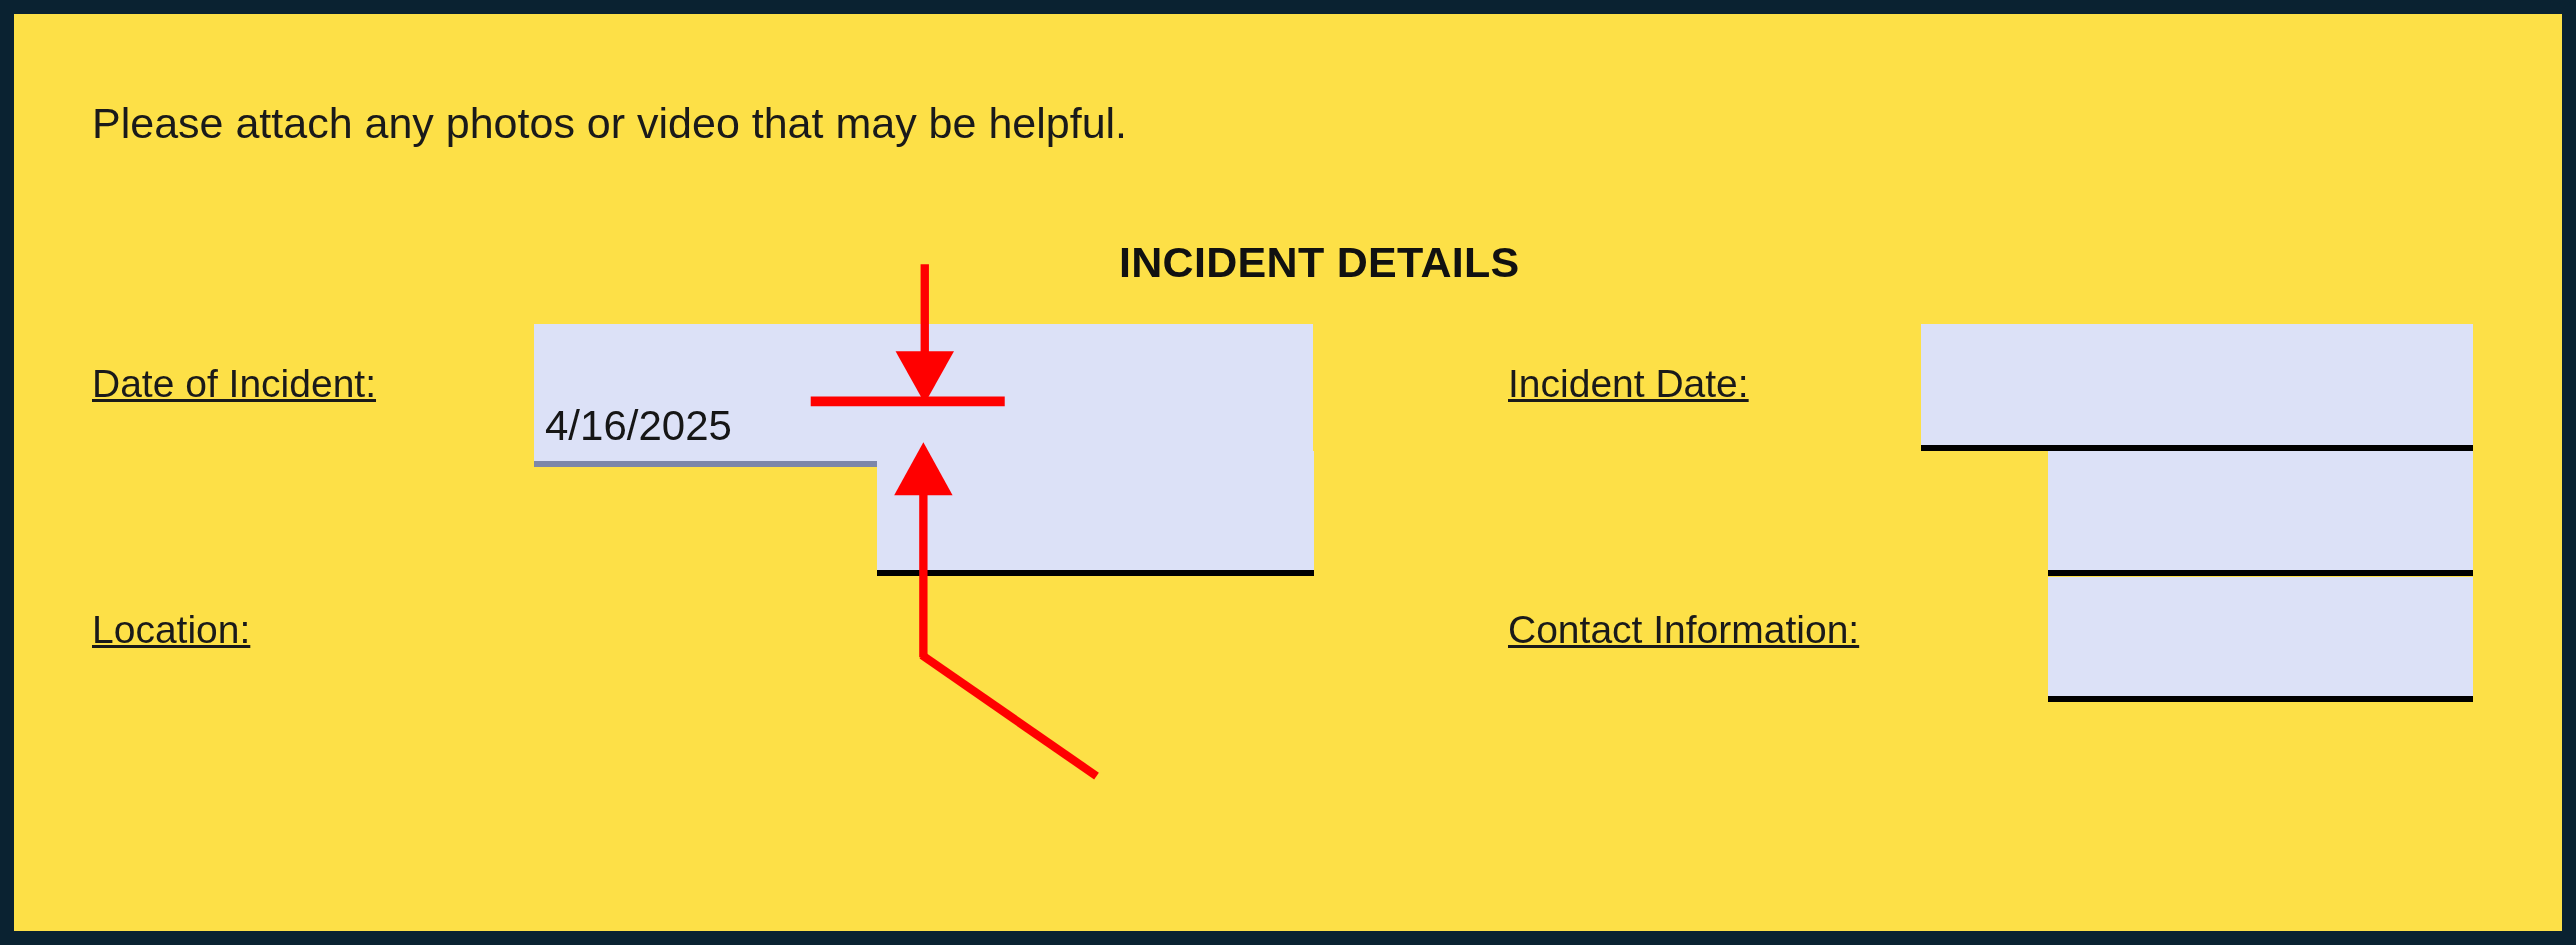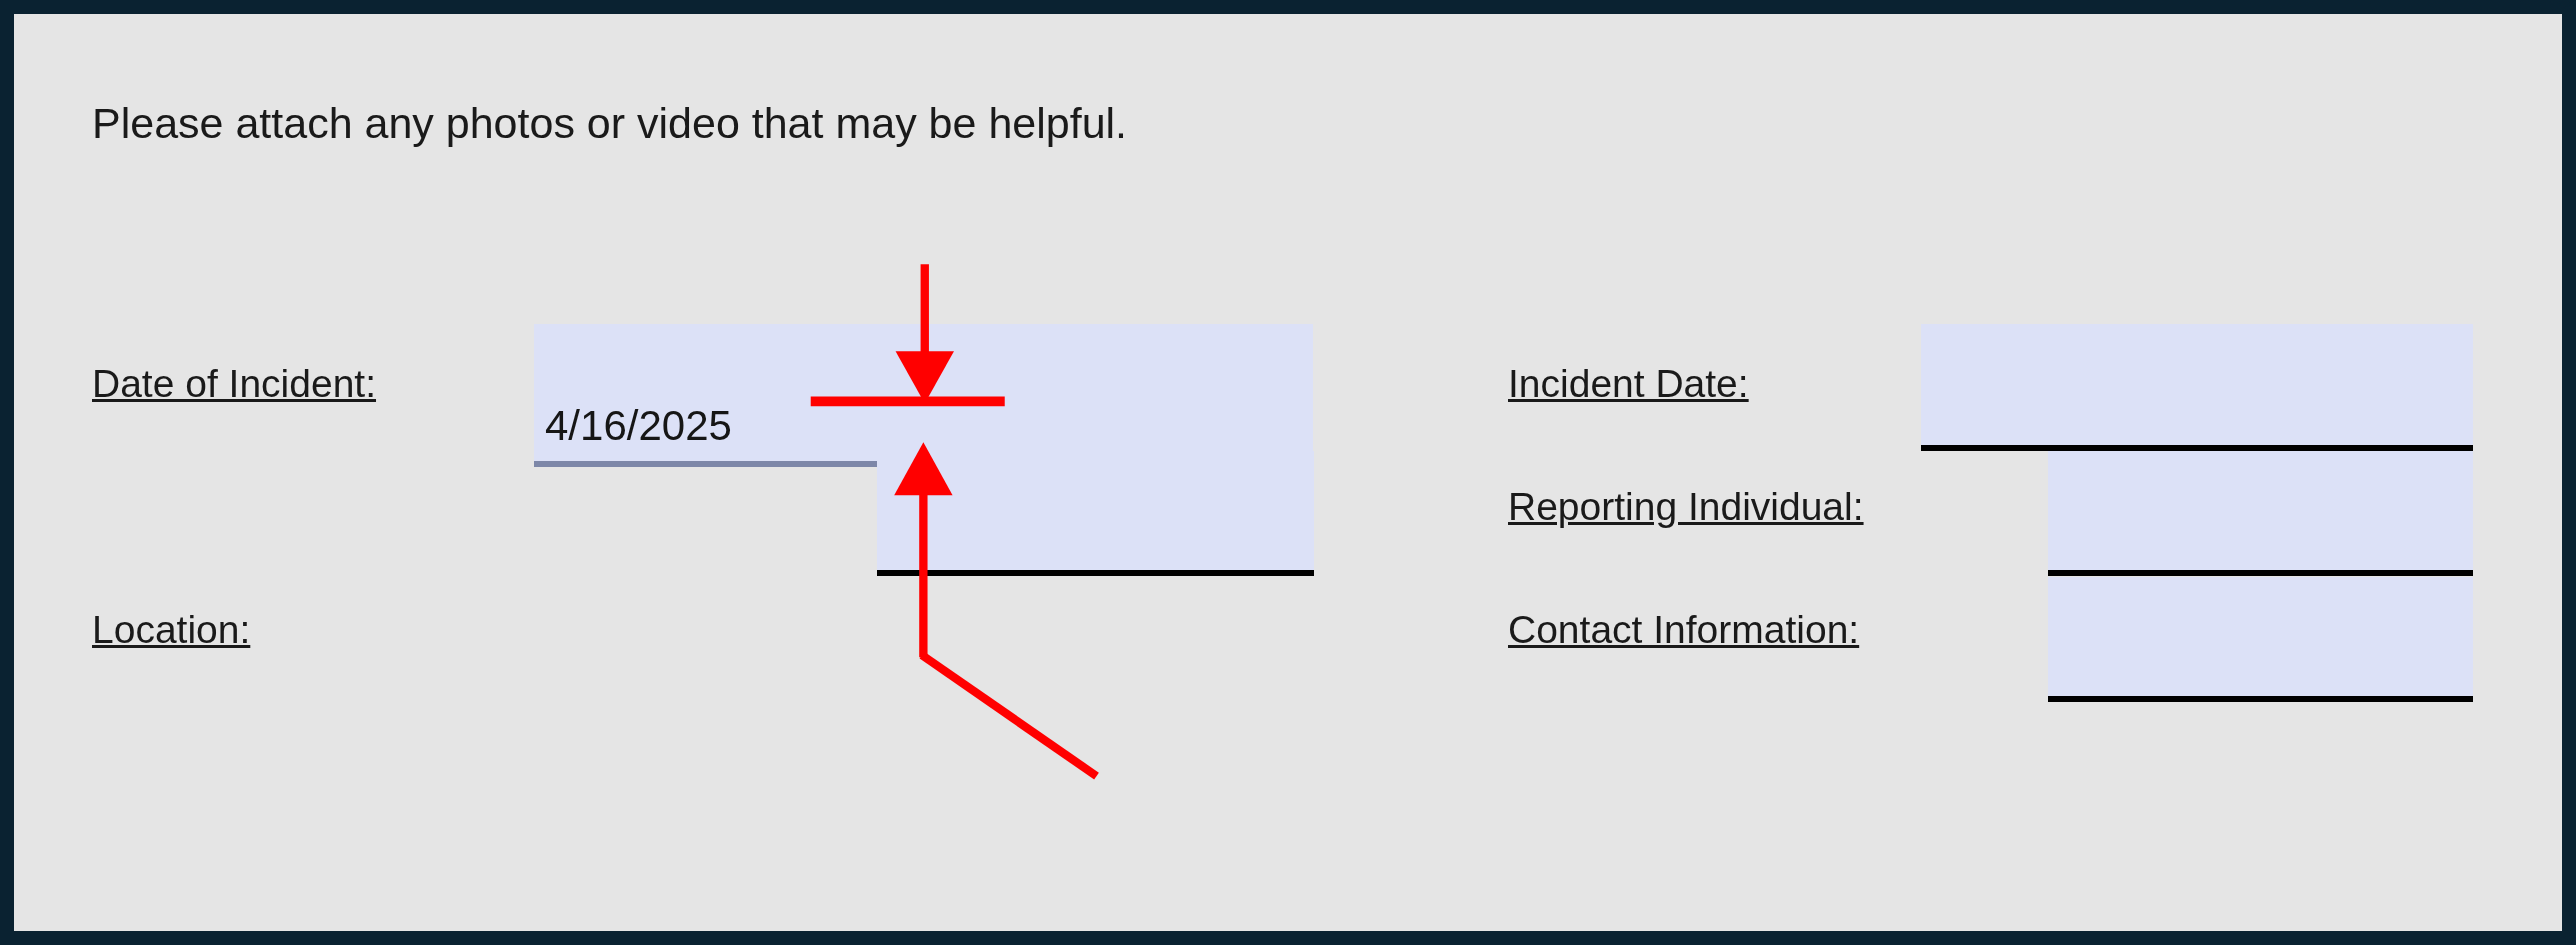--- a/index.html
+++ b/index.html
@@ -4,21 +4,21 @@
 <style>
   html, body {
     margin: 0;
     padding: 0;
     background: #ffffff;
   }
   #page {
     position: relative;
     width: 2576px;
     height: 945px;
-    background: #e5e5e5;
+    background: #fde047;
     box-sizing: border-box;
     border: 14px solid #0a2231;
     font-family: "Liberation Sans", sans-serif;
     overflow: hidden;
   }
   .canvas {
     position: absolute;
     inset: 0;
   }
 
@@ -101,38 +101,38 @@
   }
 </style>
 </head>
 <body>
 
 <div id="page">
   <div class="canvas">
 
     <div class="intro-line">Please attach any photos or video that may be helpful.</div>
 
+    <div class="section-title">INCIDENT DETAILS</div>
 
     <div class="field-label lbl-date">Date of Incident:</div>
     <div class="field-box box-date ul-gray">
       <span class="value">4/16/2025</span>
     </div>
 
     <div class="field-box box-time ul-black">
       <span class="value"></span>
     </div>
 
     <div class="field-label lbl-location">Location:</div>
 
     <div class="field-label lbl-rdate">Incident Date:</div>
     <div class="field-box box-rdate ul-black">
       <span class="value"></span>
     </div>
 
-    <div class="field-label lbl-rindiv">Reporting Individual:</div>
     <div class="field-box box-rindiv ul-black">
       <span class="value"></span>
     </div>
 
     <div class="field-label lbl-contact">Contact Information:</div>
     <div class="field-box box-contact ul-black">
       <span class="value"></span>
     </div>
 
     <svg class="annot-svg" viewBox="0 0 3703 1359">

